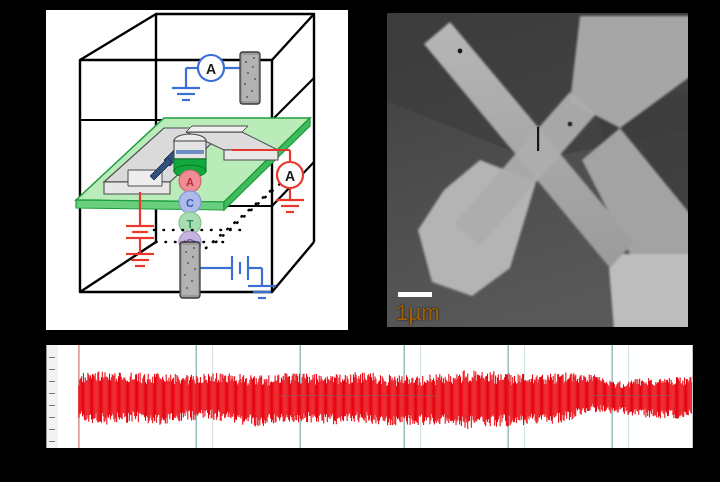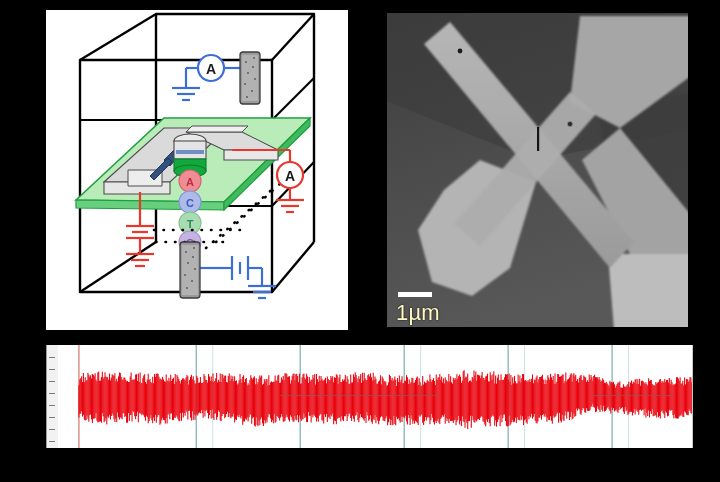--- a/index.html
+++ b/index.html
@@ -11,21 +11,21 @@
 
   
   #panel-schematic{position:absolute;left:46px;top:10px;width:302px;height:320px;
                    background:#ffffff;overflow:hidden;}
   #schematic-svg{display:block;width:302px;height:320px;}
 
   
   #panel-sem{position:absolute;left:384px;top:10px;width:307px;height:320px;
              background:#0d0d0d;overflow:hidden;}
   #sem-svg{display:block;width:307px;height:320px;}
-  #sem-scalebar-label{position:absolute;left:12px;bottom:6px;color:#fef9c3;
+  #sem-scalebar-label{position:absolute;left:12px;bottom:6px;color:#a16207;
       font-size:22px;line-height:22px;letter-spacing:.2px;
       font-family:"Liberation Sans",sans-serif;text-shadow:0 0 2px #000;}
   #sem-scalebar-rule{position:absolute;left:14px;bottom:33px;width:34px;height:5px;
       background:#fff;}
 
   
   #panel-trace{position:absolute;left:46px;top:345px;width:645px;height:103px;
                background:#ffffff;overflow:hidden;
                border-left:1px solid #9a9a9a;border-right:1px solid #c8c8c8;}
   #trace-axis{position:absolute;left:0;top:0;width:11px;height:103px;

